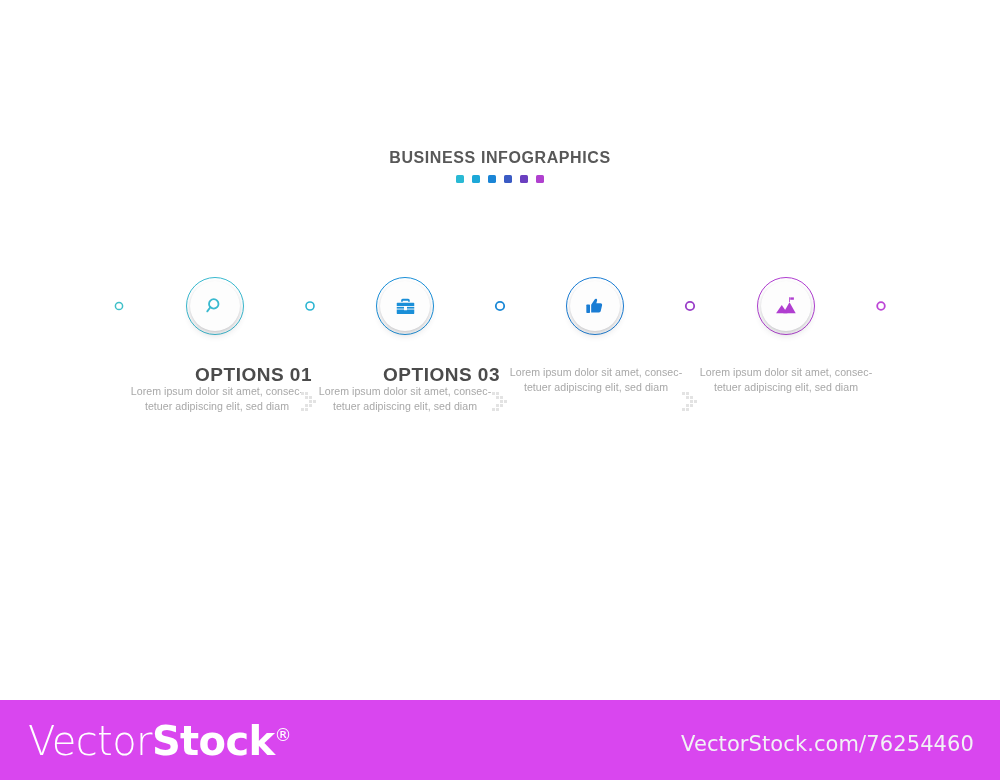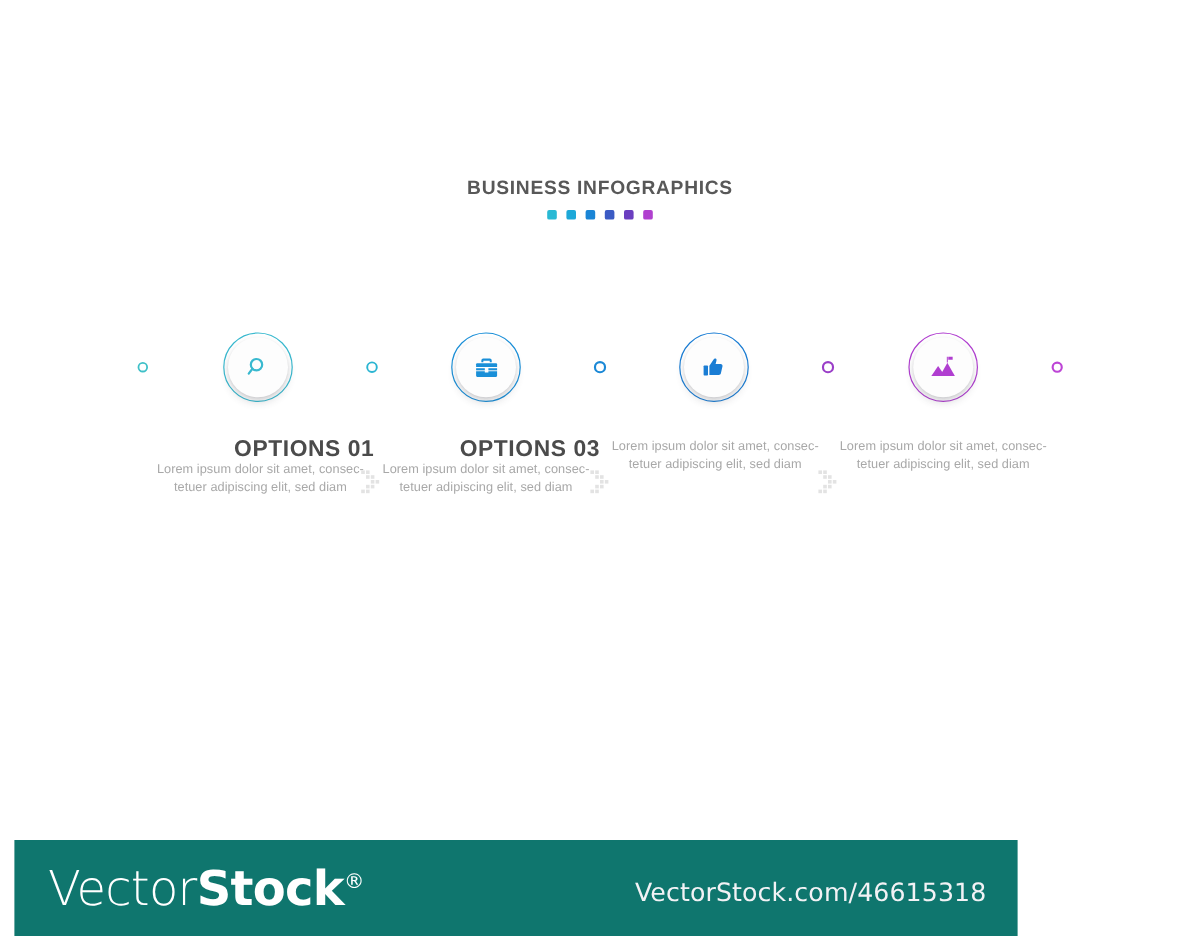--- a/index.html
+++ b/index.html
@@ -124,25 +124,25 @@
   .chev {
     position: absolute;
     top: 390px;
     width: 22px;
     height: 22px;
   }
 
   
   .footer {
     position: absolute;
-    left: 12px;
+    left: 0;
     bottom: 0;
-    width: 836px;
+    width: 1000px;
     height: 80px;
-    background: #0f766e;
+    background: #d946ef;
   }
 
   .logo {
     position: absolute;
     left: 28px;
     top: 18px;
     font-family: "DejaVu Sans", sans-serif;
     font-size: 40px;
     color: #ffffff;
     letter-spacing: -0.6px;
@@ -324,16 +324,16 @@
         <rect x="10" y="14" width="3" height="3"></rect>
       <rect x="2" y="18" width="3" height="3"></rect>
         <rect x="6" y="18" width="3" height="3"></rect>
     </g>
   </svg>
 
   <div class="footer">
     <div class="logo">
       <span class="lite">Vector</span><span class="bold">Stock</span><span class="reg">®</span>
     </div>
-    <div class="footer-url">VectorStock.com/46615318</div>
+    <div class="footer-url">VectorStock.com/76254460</div>
   </div>
 
 </div>
 
 </body></html>

